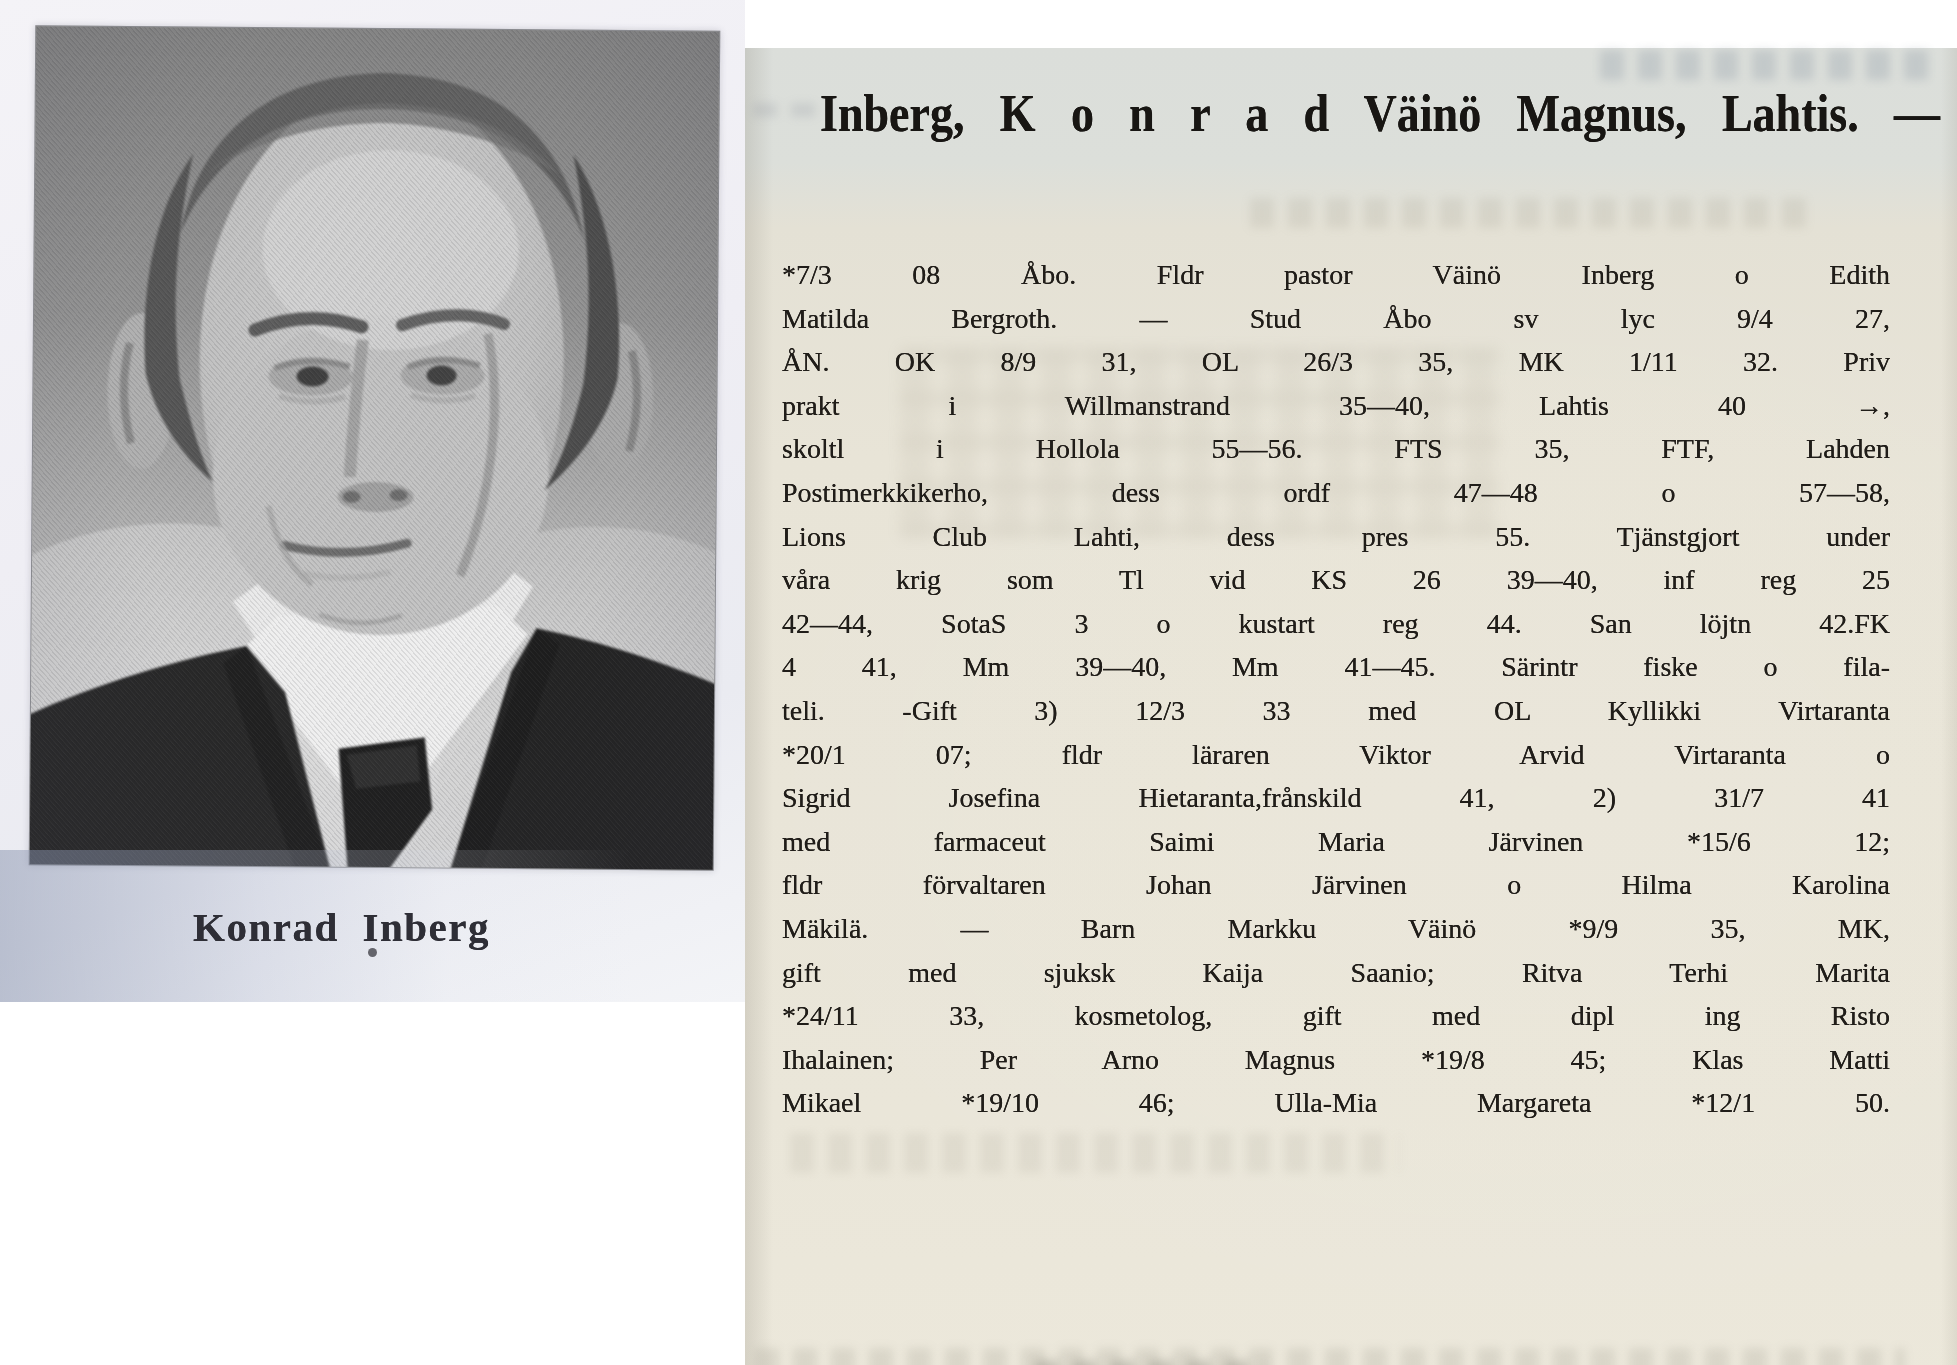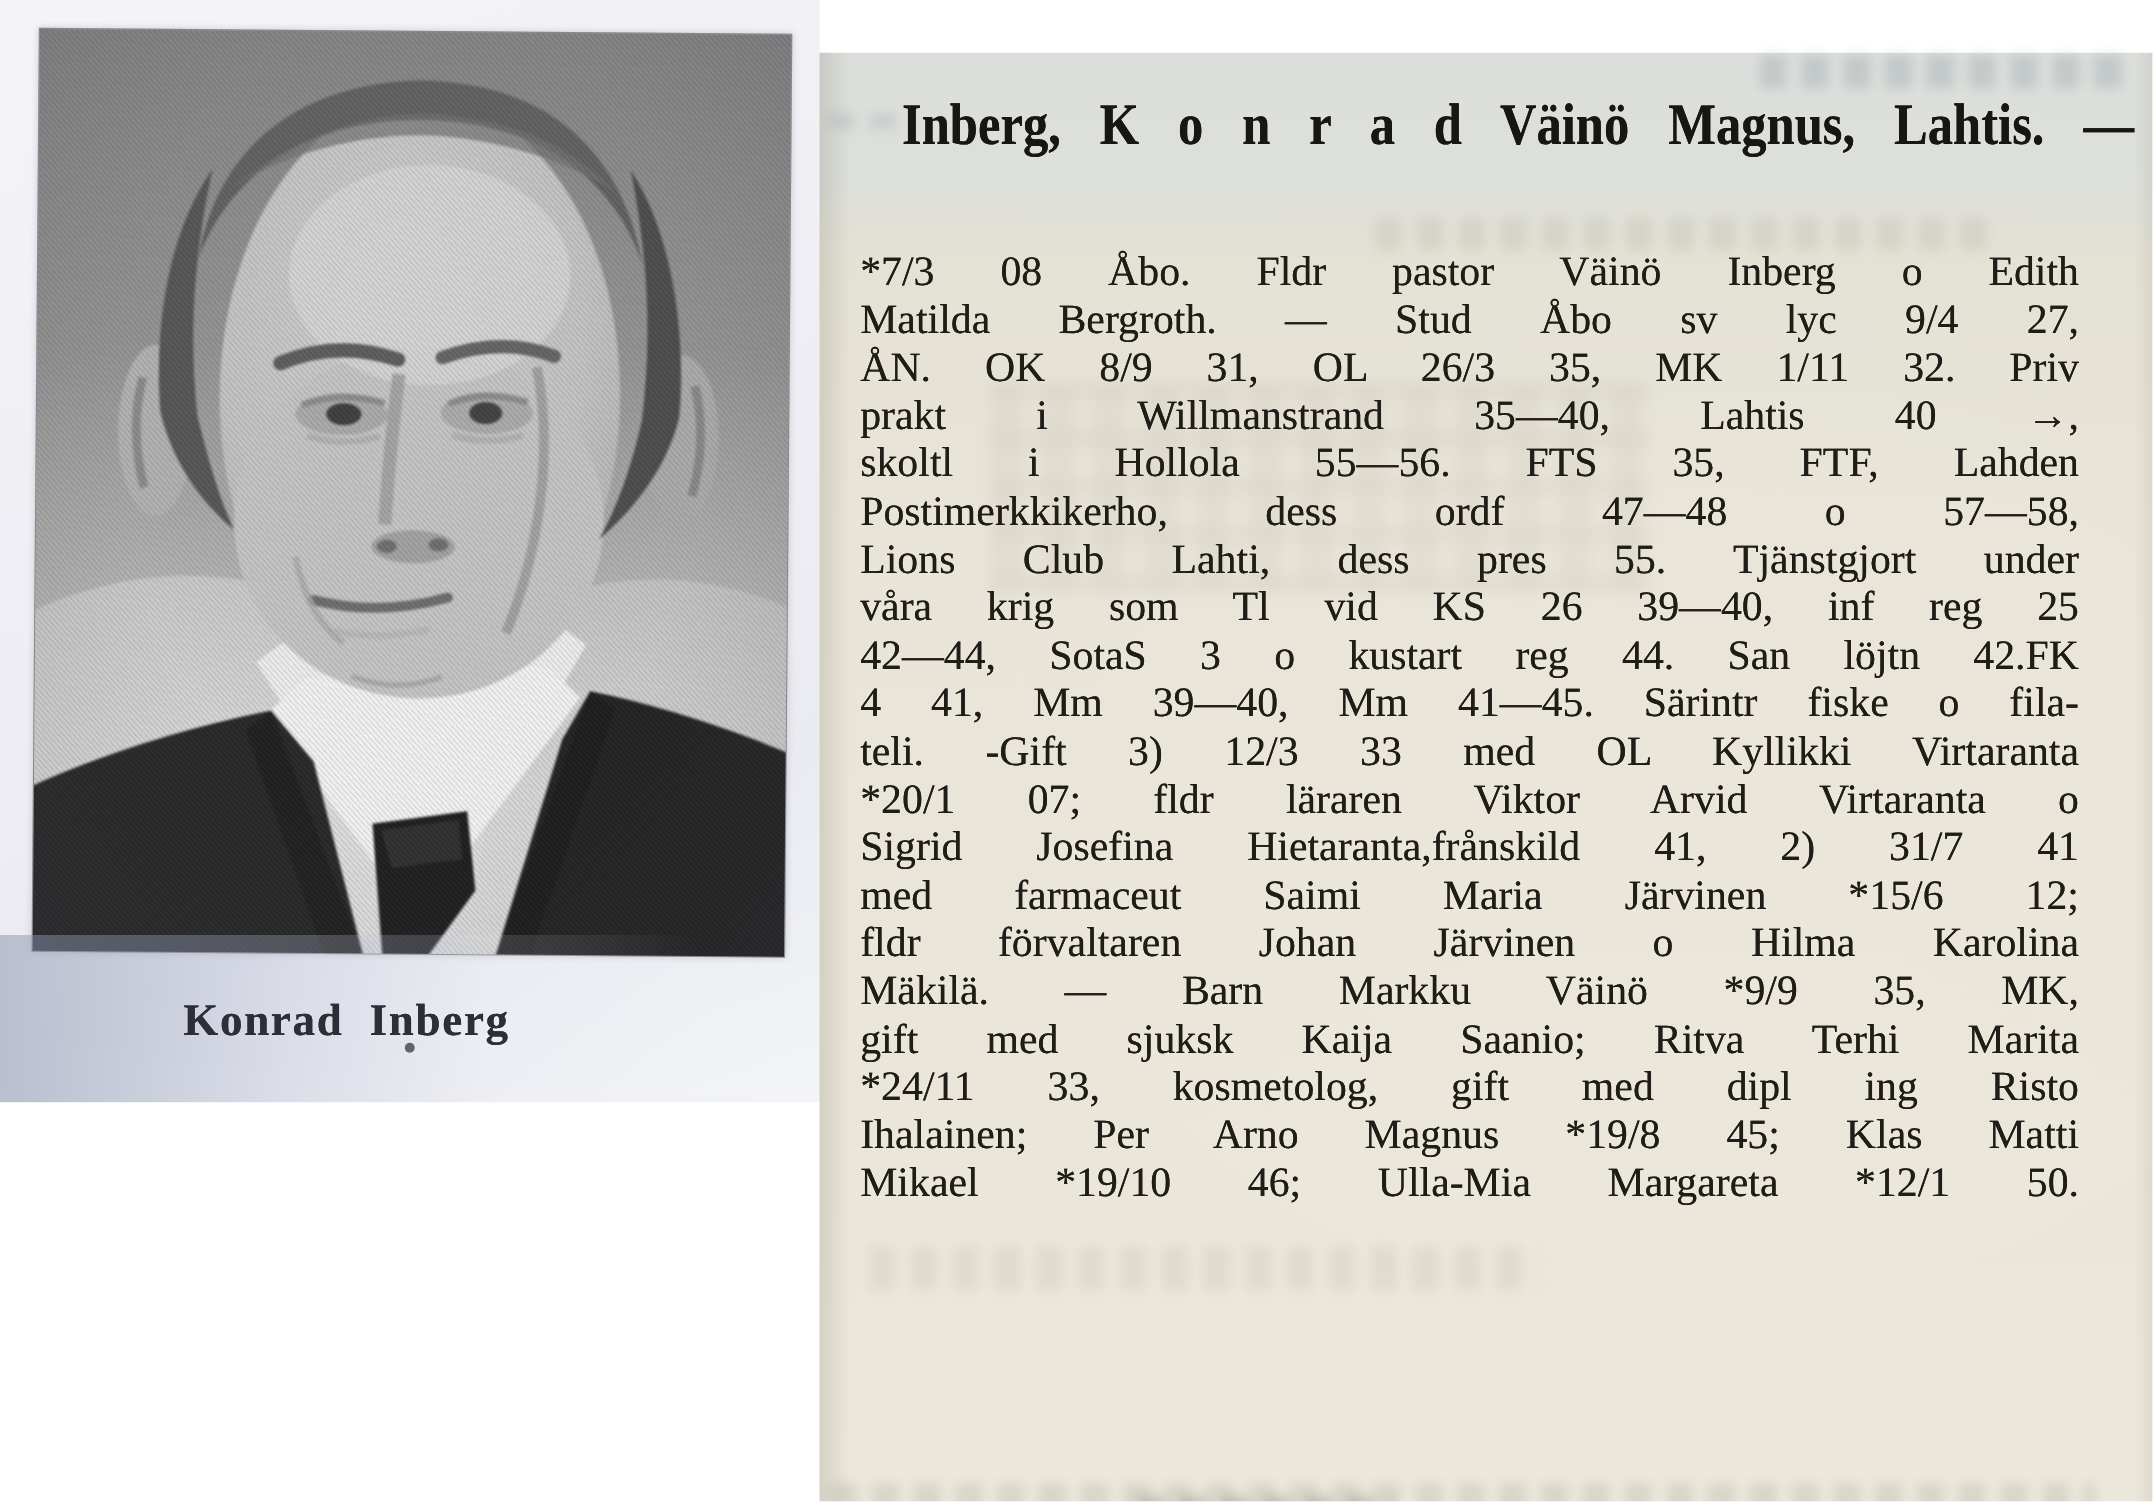--- a/index.html
+++ b/index.html
@@ -48,21 +48,21 @@
       rgba(0,0,0,0) 2.5px, rgba(0,0,0,0) 3.5px);
   }
   .vignette {
     position: absolute; inset: 0;
     background: radial-gradient(ellipse at 50% 42%, rgba(0,0,0,0) 55%, rgba(60,60,75,0.14) 100%);
   }
   .caption {
     position: absolute;
     left: 140px; top: 903px;
     width: 350px;
-    text-align: center;
+    text-align: right;
     font-size: 41px;
     font-weight: bold;
     color: #2e2e36;
     letter-spacing: 1.5px;
     word-spacing: 12px;
     text-shadow: 0 0 0.6px #2e2e36;
   }
   .ink-speck {
     position: absolute;
     left: 368px; top: 948px;
@@ -109,23 +109,23 @@
     text-align: justify;
     text-align-last: justify;
     text-justify: inter-word;
     transform: scaleY(1.16);
     transform-origin: 50% 0;
     text-shadow: 0 0 0.5px #181613;
   }
 
   .body-text {
     position: absolute;
-    left: 37px; top: 178px;
+    left: 37px; top: 205px;
     width: 1108px;
-    font-size: 38px;
+    font-size: 28px;
     line-height: 43.6px;
     color: #201d19;
     text-shadow: 0 0 0.5px #201d19;
   }
   .body-text .line {
     text-align: justify;
     text-align-last: justify;
     text-justify: inter-word;
     white-space: normal;
   }

